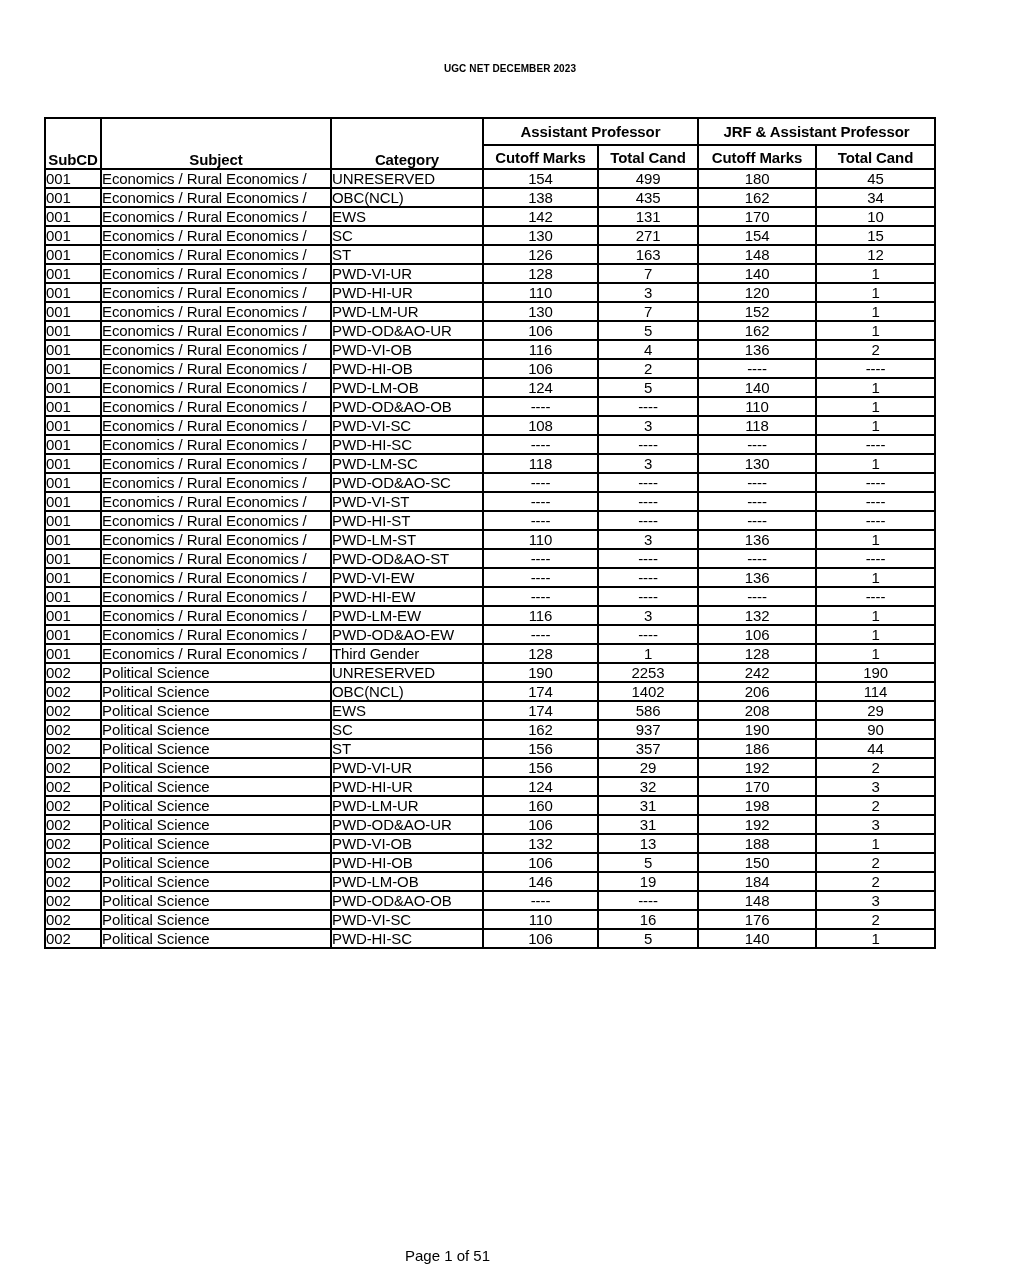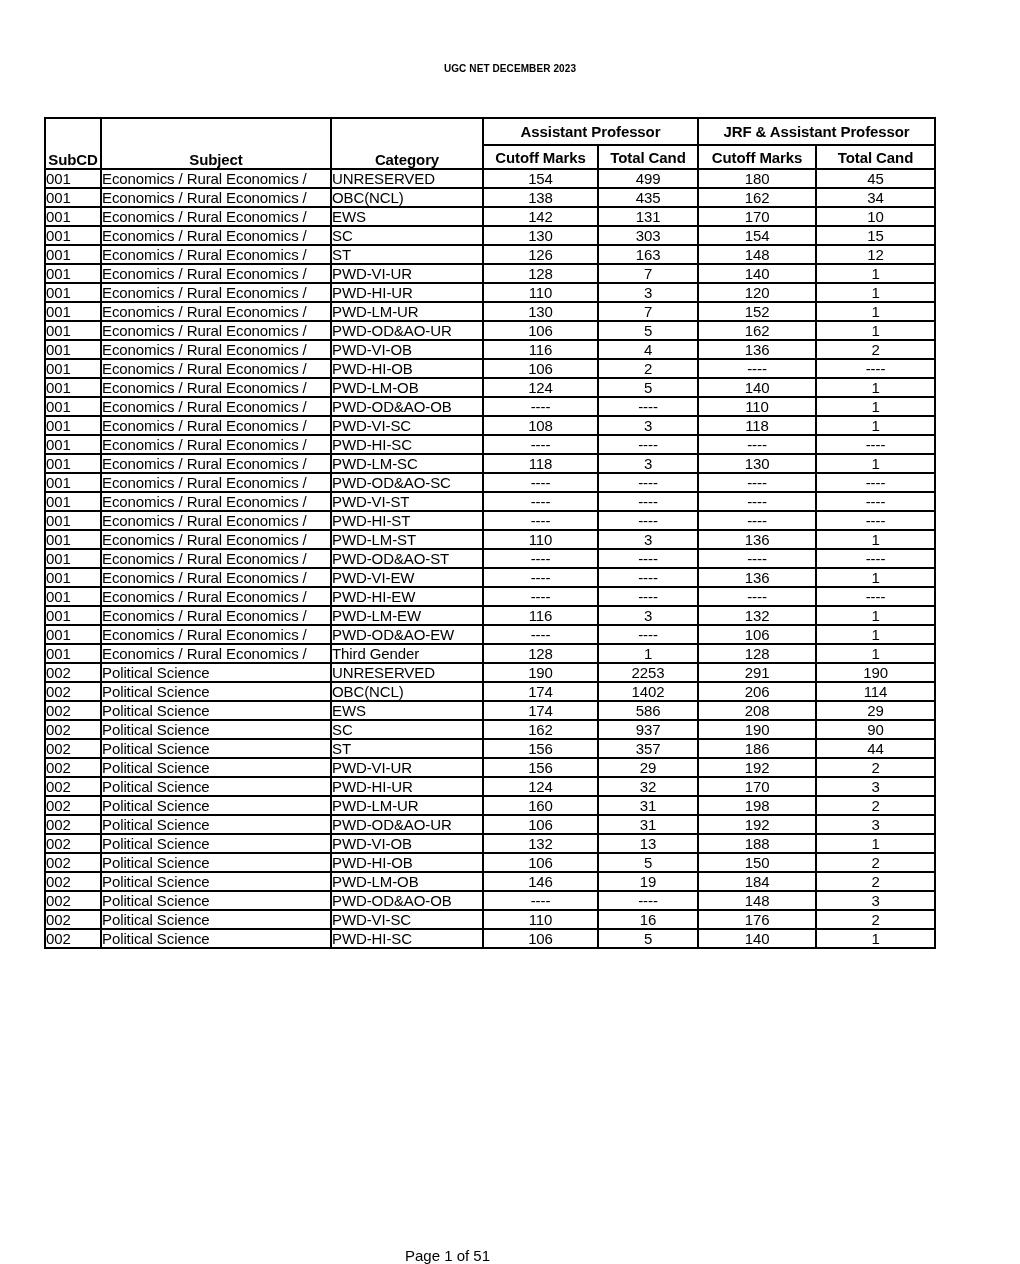--- a/index.html
+++ b/index.html
@@ -114,21 +114,21 @@
           <td class="num">142</td>
           <td class="num">131</td>
           <td class="num">170</td>
           <td class="num">10</td>
         </tr>
         <tr class="data-row">
           <td class="txt">001</td>
           <td class="txt subject">Economics / Rural Economics /</td>
           <td class="txt">SC</td>
           <td class="num">130</td>
-          <td class="num">303</td>
+          <td class="num">271</td>
           <td class="num">154</td>
           <td class="num">15</td>
         </tr>
         <tr class="data-row">
           <td class="txt">001</td>
           <td class="txt subject">Economics / Rural Economics /</td>
           <td class="txt">ST</td>
           <td class="num">126</td>
           <td class="num">163</td>
           <td class="num">148</td>
@@ -322,21 +322,21 @@
           <td class="num">1</td>
           <td class="num">128</td>
           <td class="num">1</td>
         </tr>
         <tr class="data-row">
           <td class="txt">002</td>
           <td class="txt subject">Political Science</td>
           <td class="txt">UNRESERVED</td>
           <td class="num">190</td>
           <td class="num">2253</td>
-          <td class="num">291</td>
+          <td class="num">242</td>
           <td class="num">190</td>
         </tr>
         <tr class="data-row">
           <td class="txt">002</td>
           <td class="txt subject">Political Science</td>
           <td class="txt">OBC(NCL)</td>
           <td class="num">174</td>
           <td class="num">1402</td>
           <td class="num">206</td>
           <td class="num">114</td>

